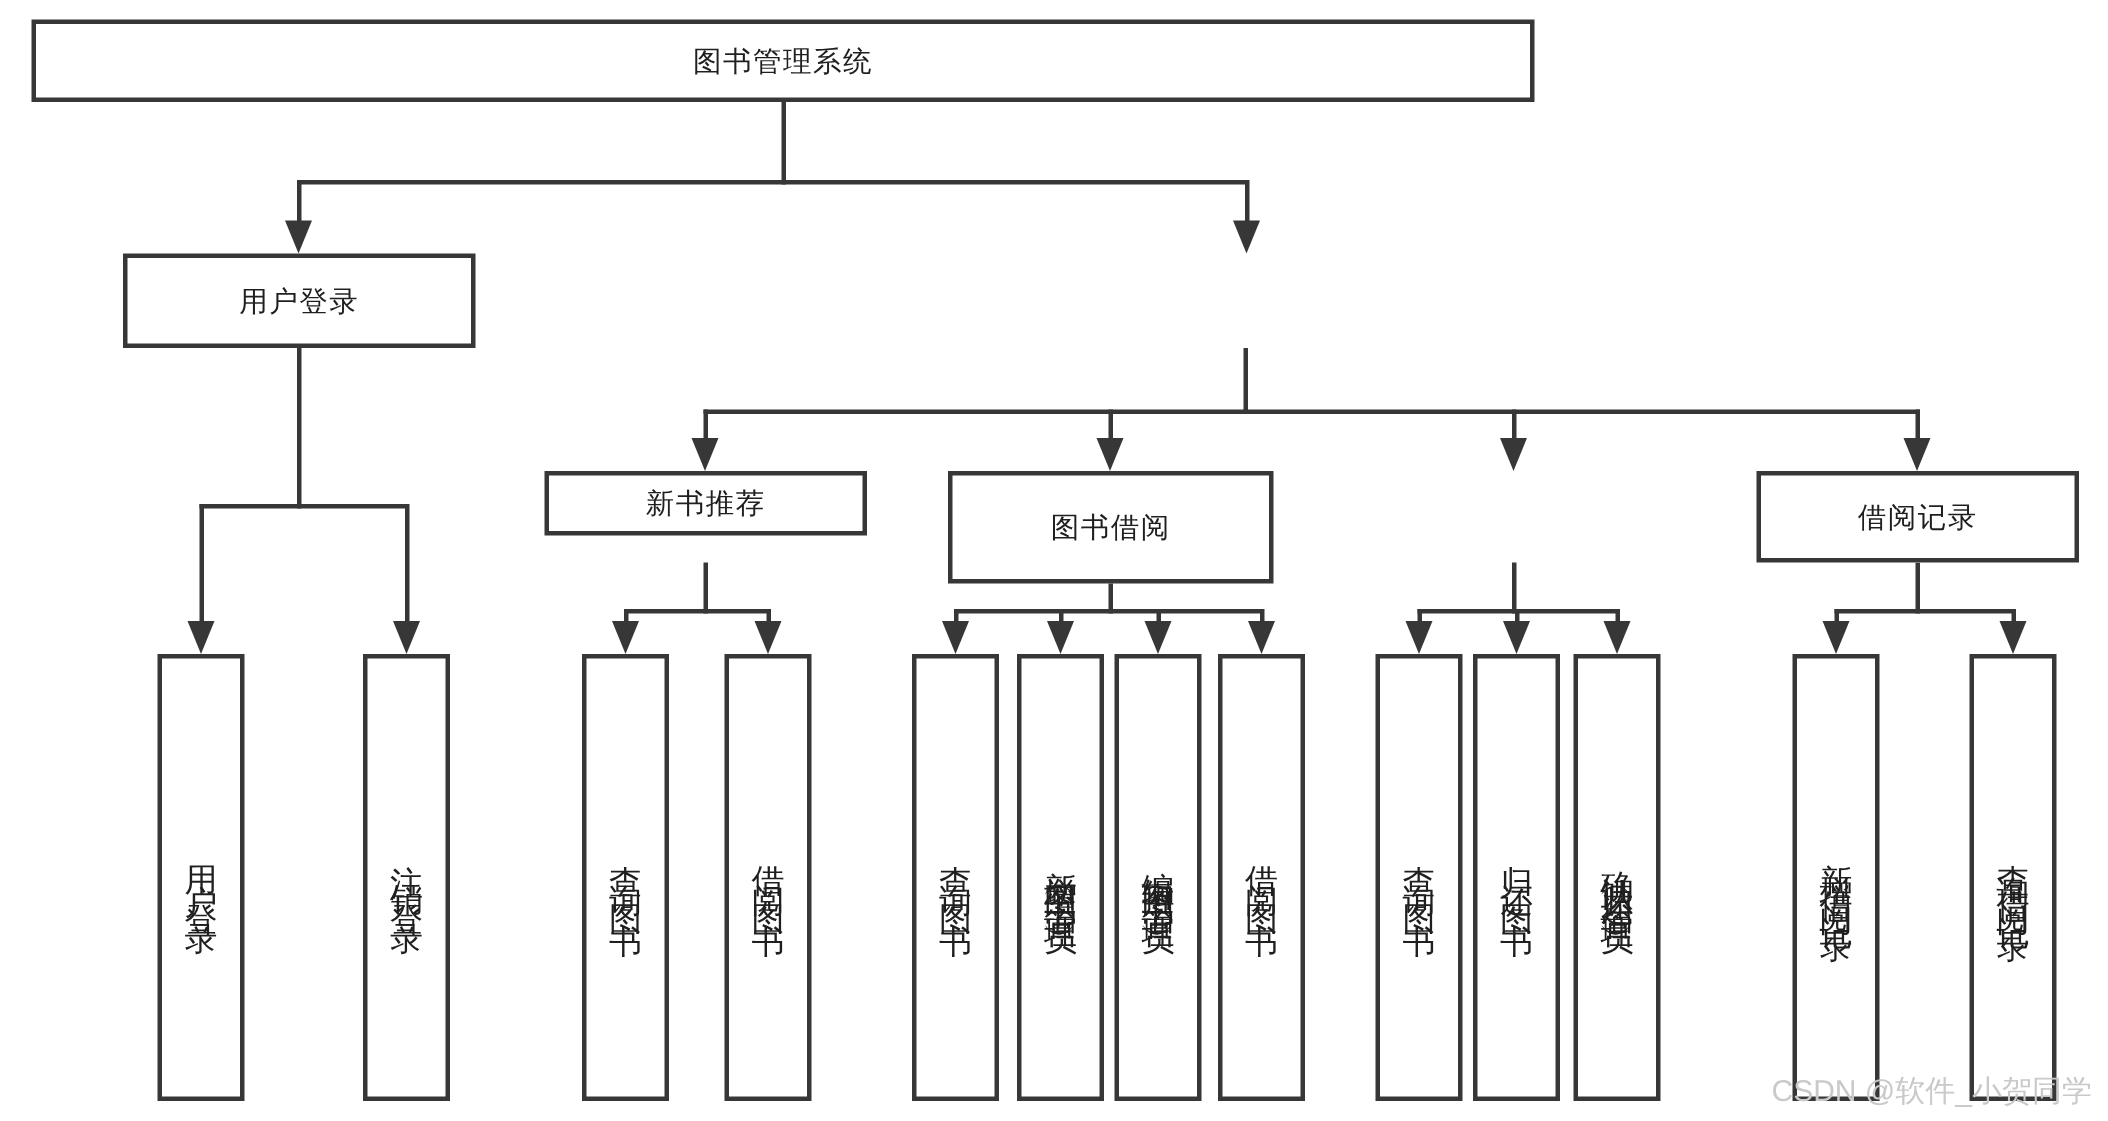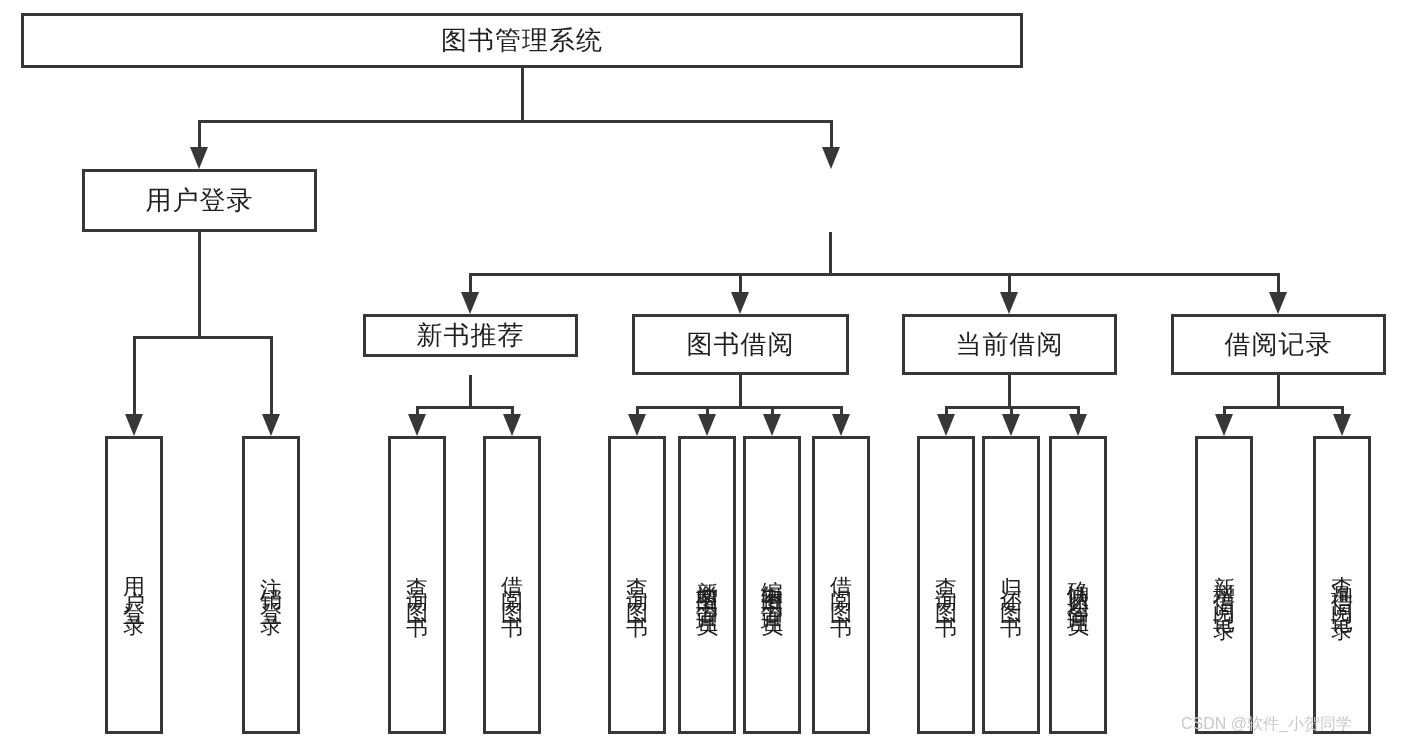--- a/index.html
+++ b/index.html
@@ -23,21 +23,21 @@
   .box {
     position: absolute;
     border: 3px solid var(--line);
     background: #fff;
     display: flex;
     align-items: center;
     justify-content: center;
     color: var(--text);
     z-index: 2;
   }
-  .hbox { font-size: 26px; letter-spacing: 1px; }
+  .hbox { font-size: 19px; letter-spacing: 1px; }
 
   .leaf { top: 436px; width: 58px; height: 298px; }
   .vtext {
     writing-mode: vertical-rl;
     text-orientation: mixed;
     font-size: 22px;
     line-height: 1;
     color: var(--text);
     white-space: nowrap;
   }
@@ -60,21 +60,21 @@
     border-left: 9px solid transparent;
     border-right: 9px solid transparent;
     border-top: 22px solid var(--line);
     z-index: 1;
   }
 
   .watermark {
     position: absolute;
     left: 1181px;
     top: 714px;
-    font-size: 16px;
+    font-size: 20px;
     color: var(--watermark);
     z-index: 5;
     white-space: nowrap;
   }
 </style>
 </head>
 <body>
 
 <div class="canvas">
 
@@ -82,25 +82,22 @@
     <span>图书管理系统</span>
   </div>
 
   <div class="box hbox" style="left:82px; top:169px; width:235px; height:63px;">
     <span>用户登录</span>
   </div>
 
   <div class="box hbox" style="left:363px; top:314px; width:215px; height:43px;">
     <span>新书推荐</span>
   </div>
-  <div class="box hbox" style="left:632px; top:314px; width:217px; height:61px;">
+  <div class="box hbox" style="left:632px; top:314px; width:217px; height:75px;">
     <span>图书借阅</span>
-  </div>
-  <div class="box hbox" style="left:902px; top:314px; width:215px; height:61px;">
-    <span>当前借阅</span>
   </div>
   <div class="box hbox" style="left:1171px; top:314px; width:215px; height:61px;">
     <span>借阅记录</span>
   </div>
 
   <div class="box leaf" style="left:105px;">
     <span class="vtext len4">用户登录</span>
   </div>
   <div class="box leaf" style="left:242px;">
     <span class="vtext len4">注销登录</span>

